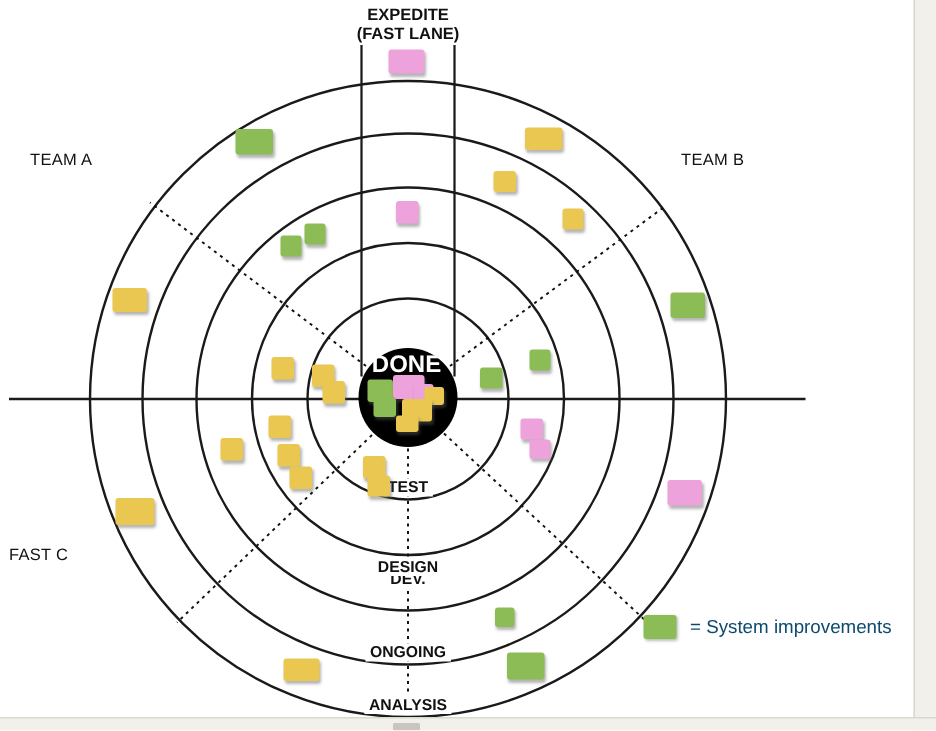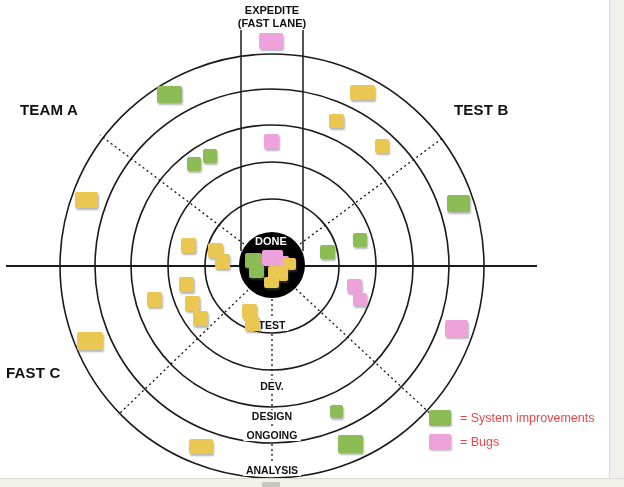--- a/index.html
+++ b/index.html
@@ -3,45 +3,45 @@
 <meta charset="utf-8">
 <style>
   html,body{margin:0;padding:0;background:#ffffff;}
   .stage{
     position:relative;width:624px;height:487px;overflow:hidden;
     background:#ffffff;
     font-family:"Liberation Sans","DejaVu Sans",sans-serif;
   }
   .board-svg{position:absolute;left:0;top:0;}
   .lbl{position:absolute;color:#111;white-space:nowrap;}
-  .team-label{font-size:15px;font-weight:bold;letter-spacing:.2px;}
+  .team-label{font-size:11px;font-weight:normal;letter-spacing:.2px;}
   .team-a{left:20px;top:101px;}
   .team-b{left:454px;top:101px;}
   .team-c{left:6px;top:364px;}
   .expedite{left:272px;transform:translateX(-50%);font-size:11px;font-weight:bold;text-align:left;}
   .expedite.l1{top:4px;}
   .expedite.l2{top:17px;}
-  .done-label{left:271px;top:235px;transform:translateX(-50%);font-size:11px;font-weight:bold;color:#fff;z-index:3;text-align:center;}
+  .done-label{left:271px;top:235px;transform:translateX(-50%);font-size:16px;font-weight:bold;color:#fff;z-index:3;text-align:center;}
   .ring-label{
     left:272px;transform:translateX(-50%);
     font-size:10.5px;font-weight:bold;background:#fff;padding:0 3px;z-index:2;
   }
   .ring-label.r0{top:319px;}
   .ring-label.r1{top:356px;margin-top:24px;}
-  .ring-label.r2{top:410px;}
+  .ring-label.r2{top:372px;}
   .ring-label.r3{top:429px;}
   .ring-label.r4{top:464px;}
   .note{
     position:absolute;border-radius:2px;z-index:4;
     box-shadow:1px 2px 2px rgba(90,90,90,.45);
   }
   .legend{position:absolute;left:429px;top:409px;z-index:5;}
   .legend-row{display:flex;align-items:center;margin-bottom:7px;height:17px;}
   .legend-swatch{width:22px;height:16px;border-radius:2px;box-shadow:1px 1px 2px rgba(90,90,90,.4);flex:0 0 auto;}
-  .legend-text{margin-left:9px;font-size:12.5px;color:#ef4444;}
+  .legend-text{margin-left:9px;font-size:12.5px;color:#0c4a6e;}
   .edge-right{position:absolute;left:609px;top:0;width:15px;height:487px;background:#f2f0eb;border-left:1px solid #dbd8d1;z-index:6;}
   .edge-bottom{position:absolute;left:0;top:478px;width:624px;height:9px;background:#f2f0eb;border-top:1px solid #dbd8d1;z-index:6;}
   .edge-tab{position:absolute;left:262px;top:482px;width:18px;height:5px;background:#c9c6c1;z-index:7;border-radius:1px;}
 </style>
 </head>
 <body>
 
 <div class="stage">
 
   <svg class="board-svg" width="624" height="487" viewBox="0 0 624 487">
@@ -63,21 +63,21 @@
     <line x1="296" y1="289" x2="436" y2="419" stroke="#111" stroke-width="1.3" stroke-dasharray="2 3"></line>
     <line x1="272" y1="299" x2="272" y2="476" stroke="#111" stroke-width="1.3" stroke-dasharray="2 3"></line>
 
     <circle cx="272" cy="265" r="33" fill="#000000"></circle>
   </svg>
 
   <div class="lbl expedite l1">EXPEDITE</div>
   <div class="lbl expedite l2">(FAST LANE)</div>
 
   <div class="lbl team-label team-a">TEAM A</div>
-  <div class="lbl team-label team-b">TEST B</div>
+  <div class="lbl team-label team-b">TEAM B</div>
   <div class="lbl team-label team-c">FAST C</div>
 
   <div class="lbl done-label">DONE</div>
 
   <div class="lbl ring-label r0">TEST</div>
   <div class="lbl ring-label r1">DEV.</div>
   <div class="lbl ring-label r2">DESIGN</div>
   <div class="lbl ring-label r3">ONGOING</div>
   <div class="lbl ring-label r4">ANALYSIS</div>
 
@@ -117,23 +117,19 @@
       <div class="note" style="left: 330px; top: 405px; width: 13px; height: 13px; background: rgb(140, 188, 85);"></div>
       <div class="note" style="left: 338px; top: 435px; width: 25px; height: 18px; background: rgb(140, 188, 85);"></div>
       <div class="note" style="left: 189px; top: 439px; width: 24px; height: 15px; background: rgb(234, 199, 81);"></div>
     </div>
 
   <div class="legend">
     <div class="legend-row">
       <div class="legend-swatch" style="background: rgb(140, 188, 85);"></div>
       <div class="legend-text">= System improvements</div>
     </div>
-    <div class="legend-row">
-      <div class="legend-swatch" style="background: rgb(237, 162, 219);"></div>
-      <div class="legend-text">= Bugs</div>
-    </div>
   </div>
 
   <div class="edge-right"></div>
   <div class="edge-bottom"></div>
   <div class="edge-tab"></div>
 
 </div>
 
 </body></html>

